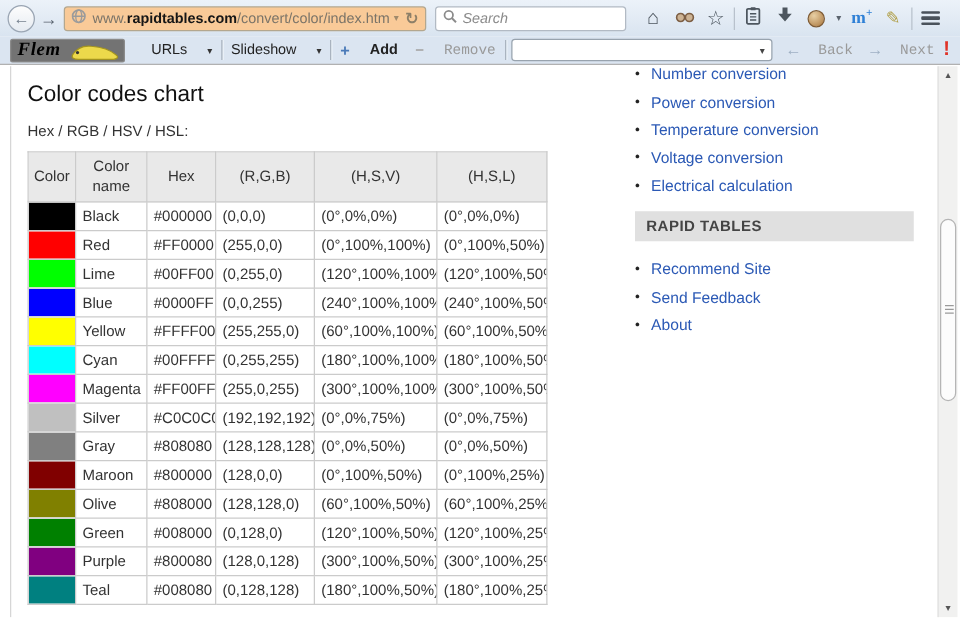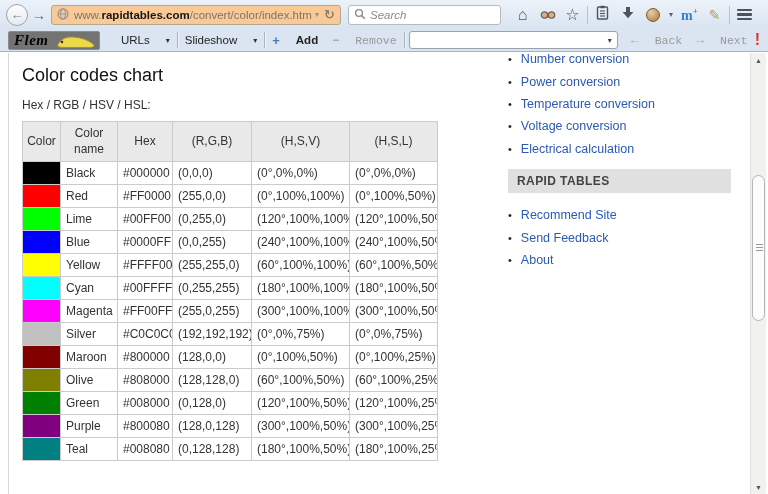--- a/index.html
+++ b/index.html
@@ -334,20 +334,30 @@
                 <div class="swatch-fill" style="background: rgb(192, 192, 192);"></div>
               </td>
               <td>Silver</td>
               <td>#C0C0C0</td>
               <td>(192,192,192)</td>
               <td>(0°,0%,75%)</td>
               <td>(0°,0%,75%)</td>
             </tr>
             <tr>
               <td class="swatch">
+                <div class="swatch-fill" style="background: rgb(128, 128, 128);"></div>
+              </td>
+              <td>Gray</td>
+              <td>#808080</td>
+              <td>(128,128,128)</td>
+              <td>(0°,0%,50%)</td>
+              <td>(0°,0%,50%)</td>
+            </tr>
+            <tr>
+              <td class="swatch">
                 <div class="swatch-fill" style="background: rgb(128, 0, 0);"></div>
               </td>
               <td>Maroon</td>
               <td>#800000</td>
               <td>(128,0,0)</td>
               <td>(0°,100%,50%)</td>
               <td>(0°,100%,25%)</td>
             </tr>
             <tr>
               <td class="swatch">

